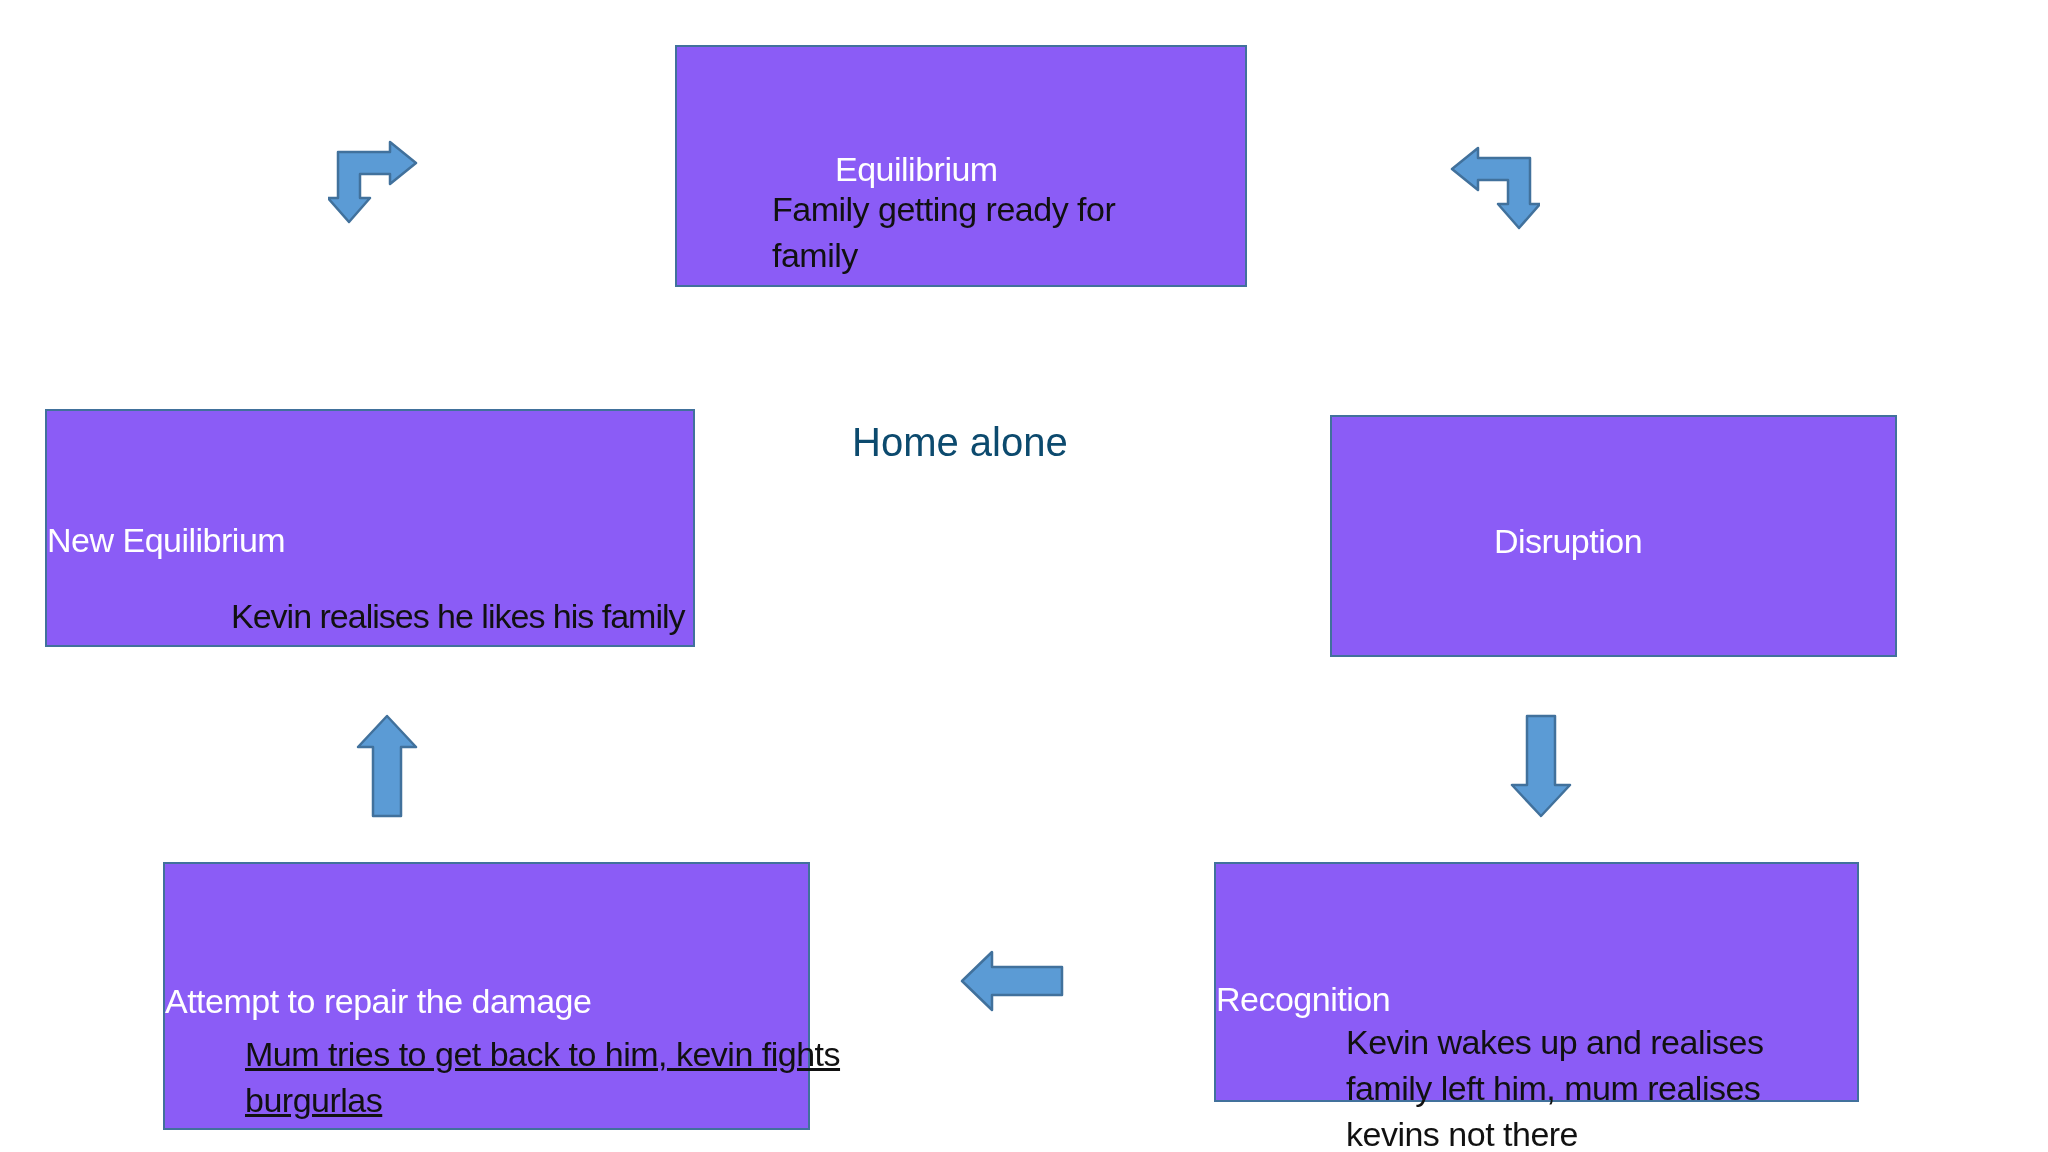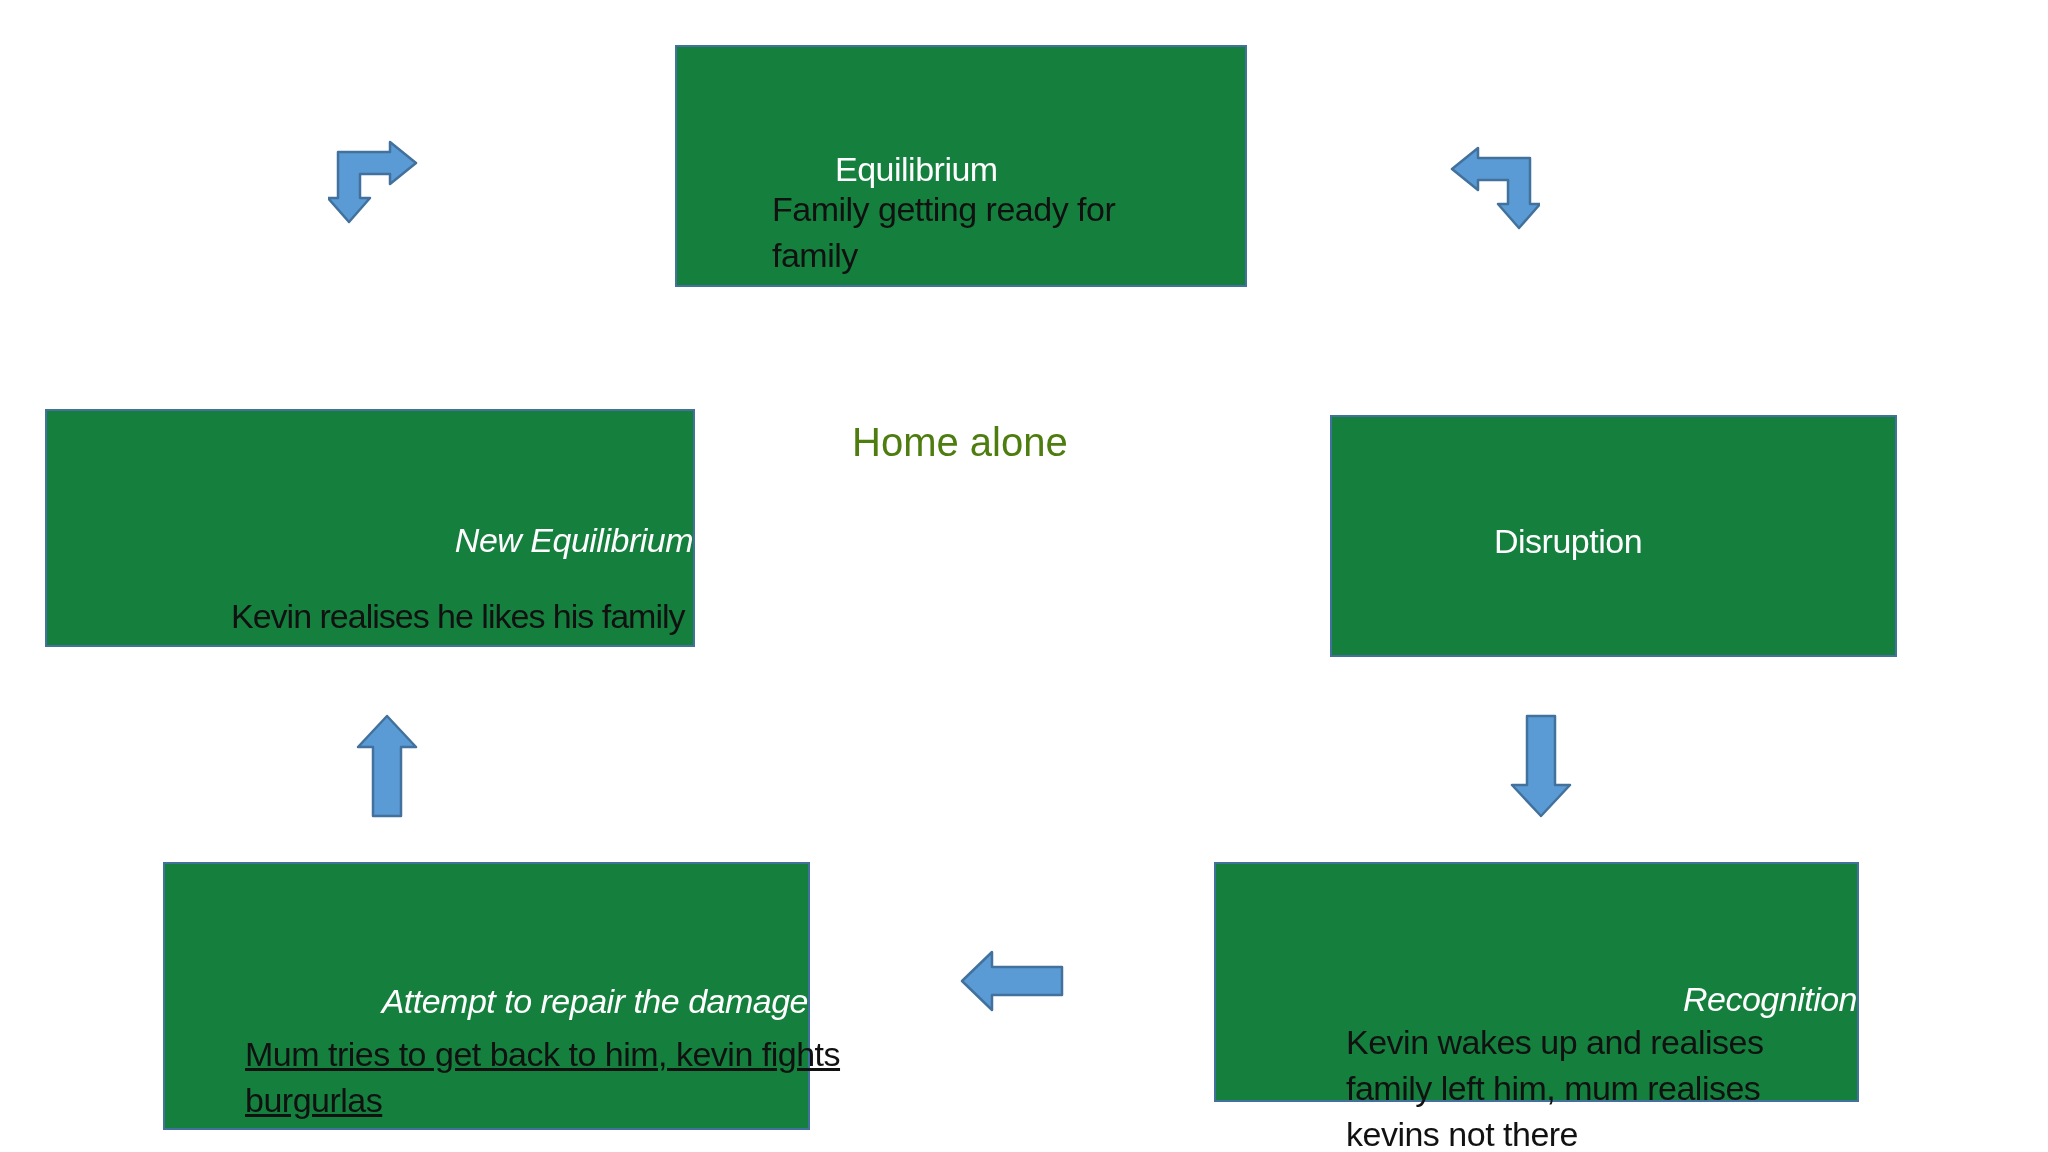--- a/index.html
+++ b/index.html
@@ -5,32 +5,32 @@
   html,body{margin:0;padding:0;background:#ffffff;}
   .canvas{
     position:relative;
     width:2048px;height:1152px;
     background:#ffffff;
     overflow:hidden;
     font-family:"Liberation Sans", sans-serif;
   }
   .node{
     position:absolute;
-    background:#15803d;
+    background:#8b5cf6;
     border:2px solid #41719c;
     box-sizing:border-box;
   }
   .node-title{
     position:absolute;
     color:#ffffff;
     font-size:34px;
     white-space:nowrap;
     letter-spacing:-0.5px;
   }
-  .node-title.centered{left:0;right:0;text-align:right;white-space:normal;font-style:italic;}
+  .node-title.centered{left:0;right:0;text-align:left;white-space:normal;}
   .node-body{
     position:absolute;
     color:#111111;
     font-size:34px;
     line-height:1.35;
     letter-spacing:-0.5px;
   }
   .nowrap{white-space:nowrap;letter-spacing:-1px;margin-left:36px;}
 
   
@@ -54,21 +54,21 @@
   #node-repair .node-body{left:80px;top:168px;width:600px;text-decoration:underline;}
 
   
   #node-recognition{left:1214px;top:862px;width:645px;height:240px;padding-left:27px;}
   #node-recognition .node-title{top:116px;}
   #node-recognition .node-body{left:130px;top:156px;width:480px;}
 
   
   #home-alone{
     position:absolute;left:852px;top:420px;
-    font-size:40px;color:#4d7c0f;white-space:nowrap;
+    font-size:40px;color:#0c4a6e;white-space:nowrap;
   }
 
   .arrow{position:absolute;}
   .arrow svg{display:block;}
   .arrow polygon{
     fill:#5b9bd5;
     stroke:#41719c;
     stroke-width:2.5;
     stroke-linejoin:round;
   }

